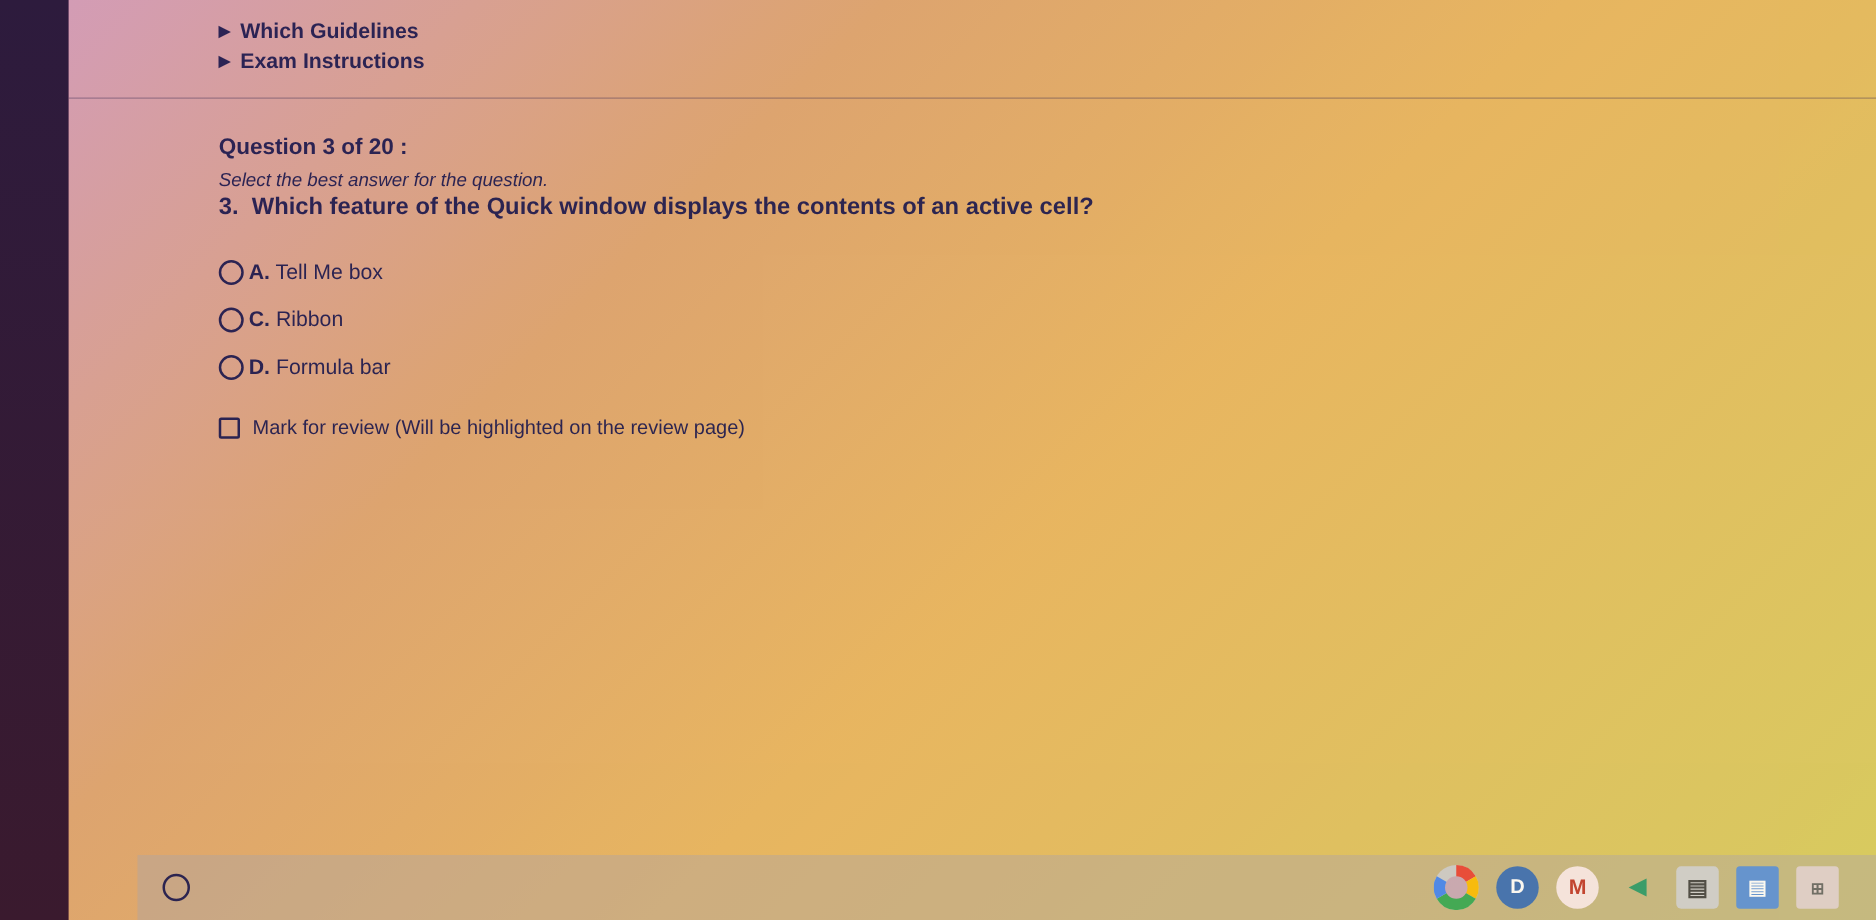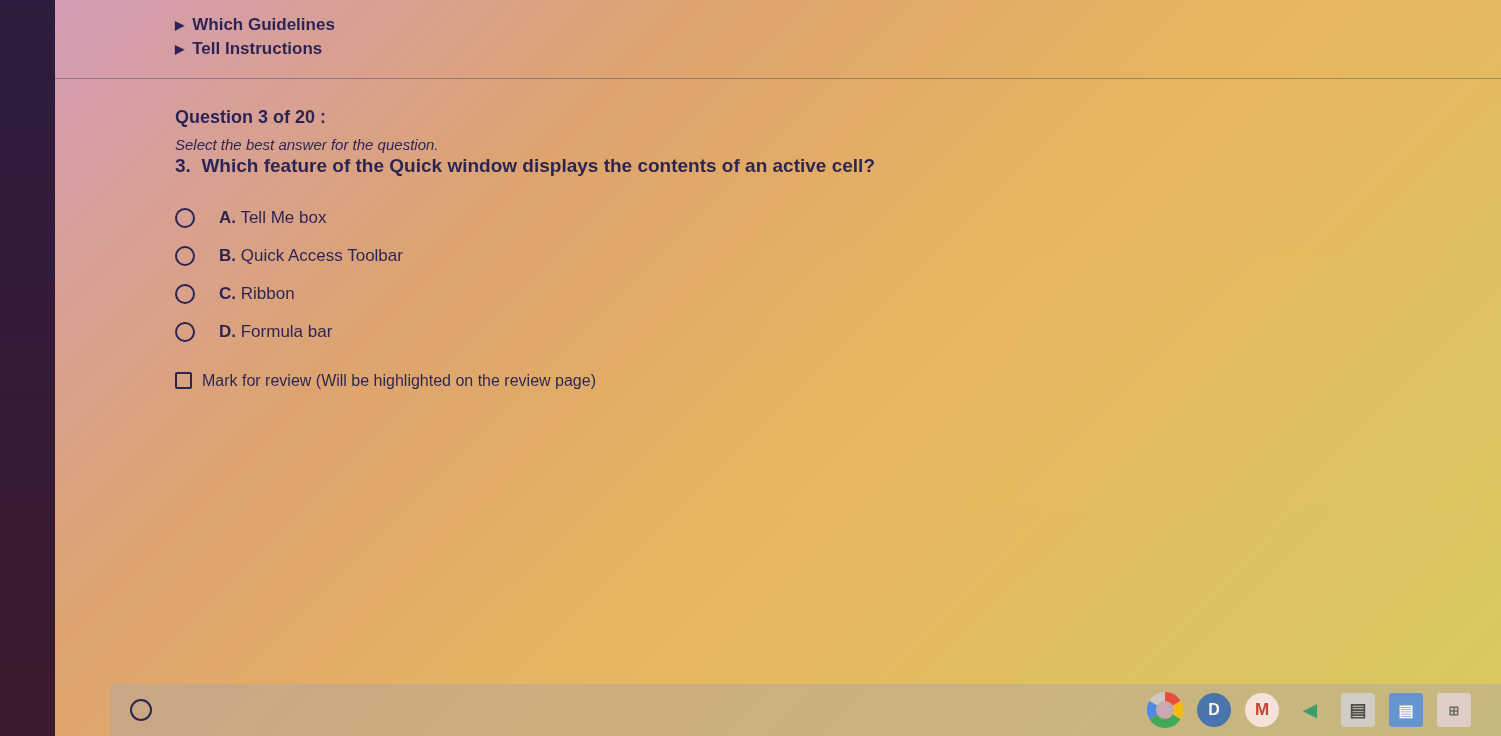--- a/index.html
+++ b/index.html
@@ -81,21 +81,21 @@
     .answer-options {
       display: flex;
       flex-direction: column;
       gap: 18px;
       margin-bottom: 30px;
     }
 
     .answer-option {
       display: flex;
       align-items: center;
-      gap: 24px;
+      gap: 4px;
       font-size: 17px;
       color: #1a1a4e;
       cursor: pointer;
     }
 
     .answer-option .radio-circle {
       width: 20px;
       height: 20px;
       border: 2px solid #1a1a4e;
       border-radius: 50%;
@@ -185,40 +185,36 @@
 
 <div class="main-content">
 
   <div class="top-section">
     <div class="menu-item">
       <span class="arrow">▶</span>
       <span>Which Guidelines</span>
     </div>
     <div class="menu-item">
       <span class="arrow">▶</span>
-      <span>Tell Instructions</span>
+      <span>Exam Instructions</span>
     </div>
   </div>
 
   <div class="question-section">
     <div class="question-counter">Question 3 of 20 :</div>
     <div class="question-instruction">Select the best answer for the question.</div>
     <div class="question-text">
       <span>3.</span>
       &nbsp;<span>Which feature of the Quick window displays the contents of an active cell?</span>
     </div>
 
     <div class="answer-options">
       <div class="answer-option">
         <div class="radio-circle"></div>
         <span><strong>A.</strong> Tell Me box</span>
-      </div>
-      <div class="answer-option">
-        <div class="radio-circle"></div>
-        <span><strong>B.</strong> Quick Access Toolbar</span>
       </div>
       <div class="answer-option">
         <div class="radio-circle"></div>
         <span><strong>C.</strong> Ribbon</span>
       </div>
       <div class="answer-option">
         <div class="radio-circle"></div>
         <span><strong>D.</strong> Formula bar</span>
       </div>
     </div>

